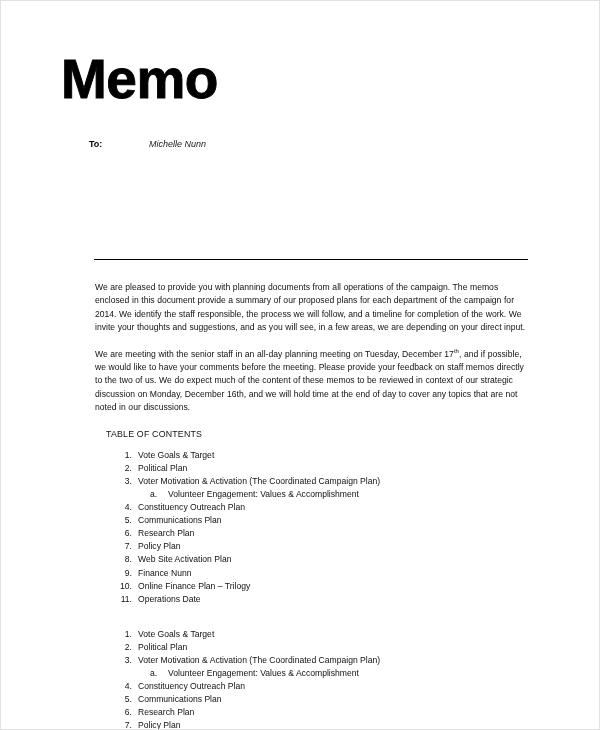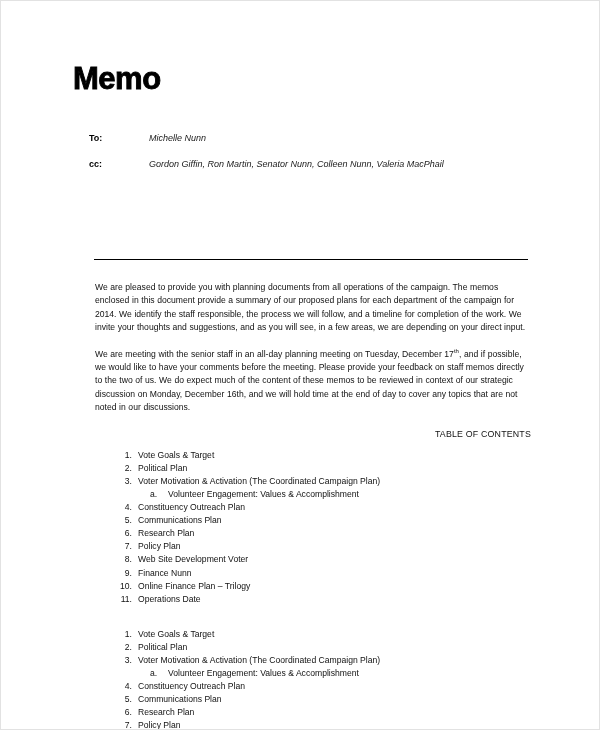--- a/index.html
+++ b/index.html
@@ -25,40 +25,40 @@
     position: absolute;
     left: 0;
     top: 0;
     width: 598px;
     height: 728px;
   }
 
   
   .memo-title {
     position: absolute;
-    left: 72px;
+    left: 60px;
     top: 52px;
-    font-size: 31px;
+    font-size: 55px;
     line-height: 52px;
     font-weight: 700;
     letter-spacing: -0.5px;
     color: #000000;
     -webkit-text-stroke: 0.9px #000000;
   }
 
   
   .fields {
     position: absolute;
     left: 88px;
     top: 124px;
     width: 440px;
   }
   .field-row {
     display: flex;
-    align-items: center;
+    align-items: flex-end;
     height: 26px;
   }
   .field-label {
     width: 60px;
     flex: 0 0 60px;
     font-size: 9px;
     font-weight: 700;
     line-height: 13px;
     color: #000000;
   }
@@ -104,23 +104,22 @@
     font-size: 6px;
     vertical-align: super;
     line-height: 0;
   }
 
   
   .toc-heading {
     font-size: 8.8px;
     line-height: 13px;
     color: #111111;
-    margin: 9px 0 8px 0;
+    margin: 9px 0 8px 11px;
     letter-spacing: 0.2px;
-    text-align: right;
   }
   .toc-list {
     margin: 0 0 22px 0;
     padding: 0;
     list-style: none;
   }
   .toc-item {
     position: relative;
     font-size: 8.6px;
     line-height: 13.1px;
@@ -160,24 +159,20 @@
 
 <div class="page">
   <div class="sheet">
 
     <div class="memo-title">Memo</div>
 
     <div class="fields">
         <div class="field-row">
           <div class="field-label">To:</div>
           <div class="field-value">Michelle Nunn</div>
-        </div>
-        <div class="field-row">
-          <div class="field-label">cc:</div>
-          <div class="field-value">Gordon Giffin, Ron Martin, Senator Nunn, Colleen Nunn, Valeria MacPhail</div>
         </div>
       </div>
 
     <div class="divider"></div>
 
     <div class="body-wrap">
 
       <p class="para">We are pleased to provide you with planning documents from all operations of the campaign.  The memos enclosed in this document provide a summary of our proposed plans for each department of the campaign for 2014.  We identify the staff responsible, the process we will follow, and a timeline for completion of the work.   We invite your thoughts and suggestions, and as you will see, in a few areas, we are depending on your direct input.</p>
 
       <p class="para">
@@ -188,21 +183,21 @@
 
       <ul class="toc-list">
           <li class="toc-item"><span class="toc-num">1.</span><span>Vote Goals &amp; Target</span></li>
           <li class="toc-item"><span class="toc-num">2.</span><span>Political Plan</span></li>
           <li class="toc-item"><span class="toc-num">3.</span><span>Voter Motivation &amp; Activation (The Coordinated Campaign Plan)</span></li>
           <li class="toc-sub"><span class="toc-sub-marker">a.</span><span>Volunteer Engagement: Values &amp; Accomplishment</span></li>
           <li class="toc-item"><span class="toc-num">4.</span><span>Constituency Outreach Plan</span></li>
           <li class="toc-item"><span class="toc-num">5.</span><span>Communications Plan</span></li>
           <li class="toc-item"><span class="toc-num">6.</span><span>Research Plan</span></li>
           <li class="toc-item"><span class="toc-num">7.</span><span>Policy Plan</span></li>
-          <li class="toc-item"><span class="toc-num">8.</span><span>Web Site Development Voter</span></li>
+          <li class="toc-item"><span class="toc-num">8.</span><span>Web Site Activation Plan</span></li>
           <li class="toc-item"><span class="toc-num">9.</span><span>Finance Nunn</span></li>
           <li class="toc-item"><span class="toc-num">10.</span><span>Online Finance Plan – Trilogy</span></li>
           <li class="toc-item"><span class="toc-num">11.</span><span>Operations Date</span></li>
         </ul>
 
       <ul class="toc-list">
           <li class="toc-item"><span class="toc-num">1.</span><span>Vote Goals &amp; Target</span></li>
           <li class="toc-item"><span class="toc-num">2.</span><span>Political Plan</span></li>
           <li class="toc-item"><span class="toc-num">3.</span><span>Voter Motivation &amp; Activation (The Coordinated Campaign Plan)</span></li>
           <li class="toc-sub"><span class="toc-sub-marker">a.</span><span>Volunteer Engagement: Values &amp; Accomplishment</span></li>

